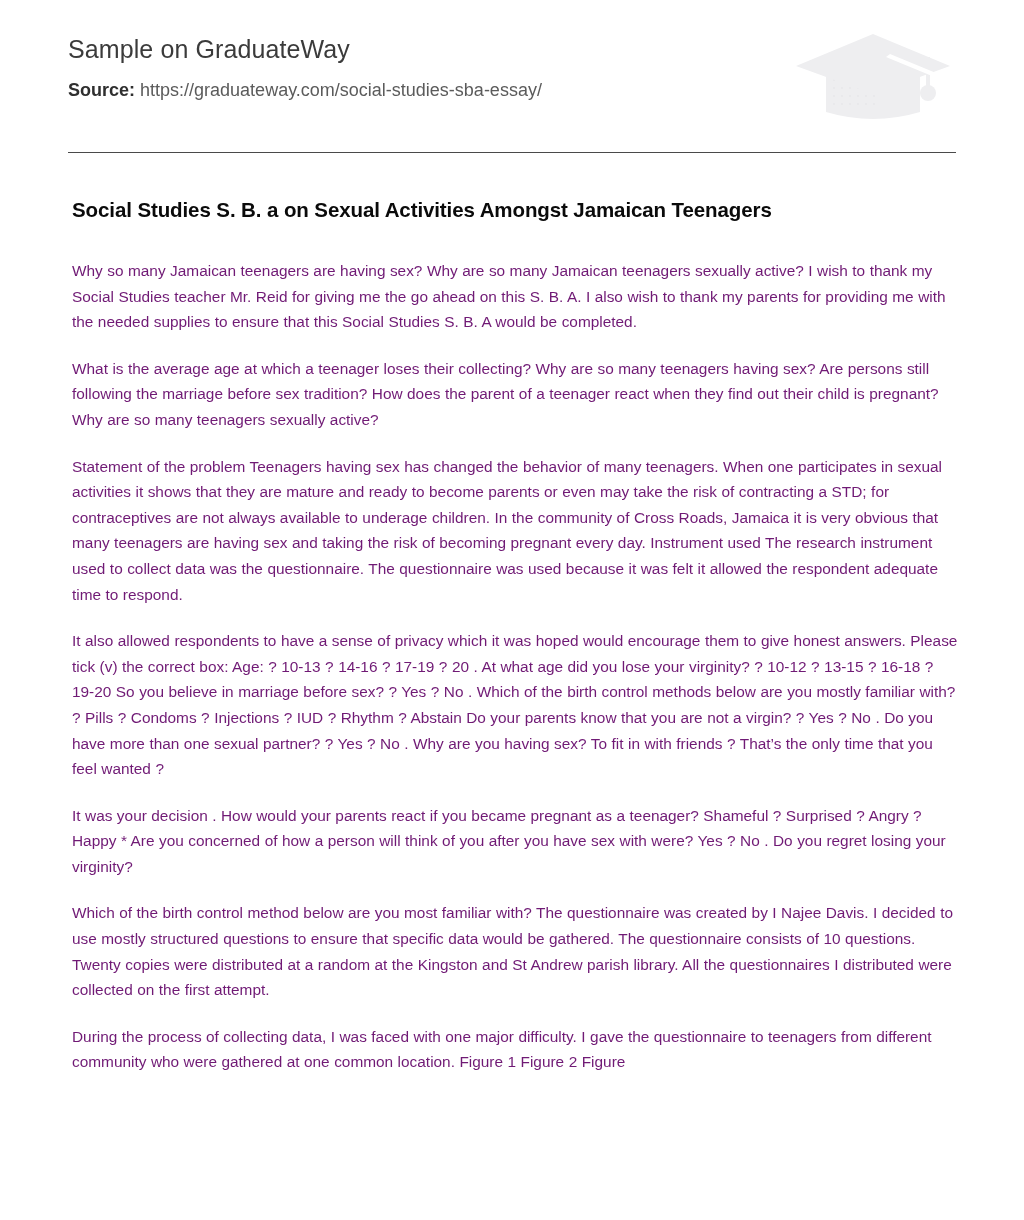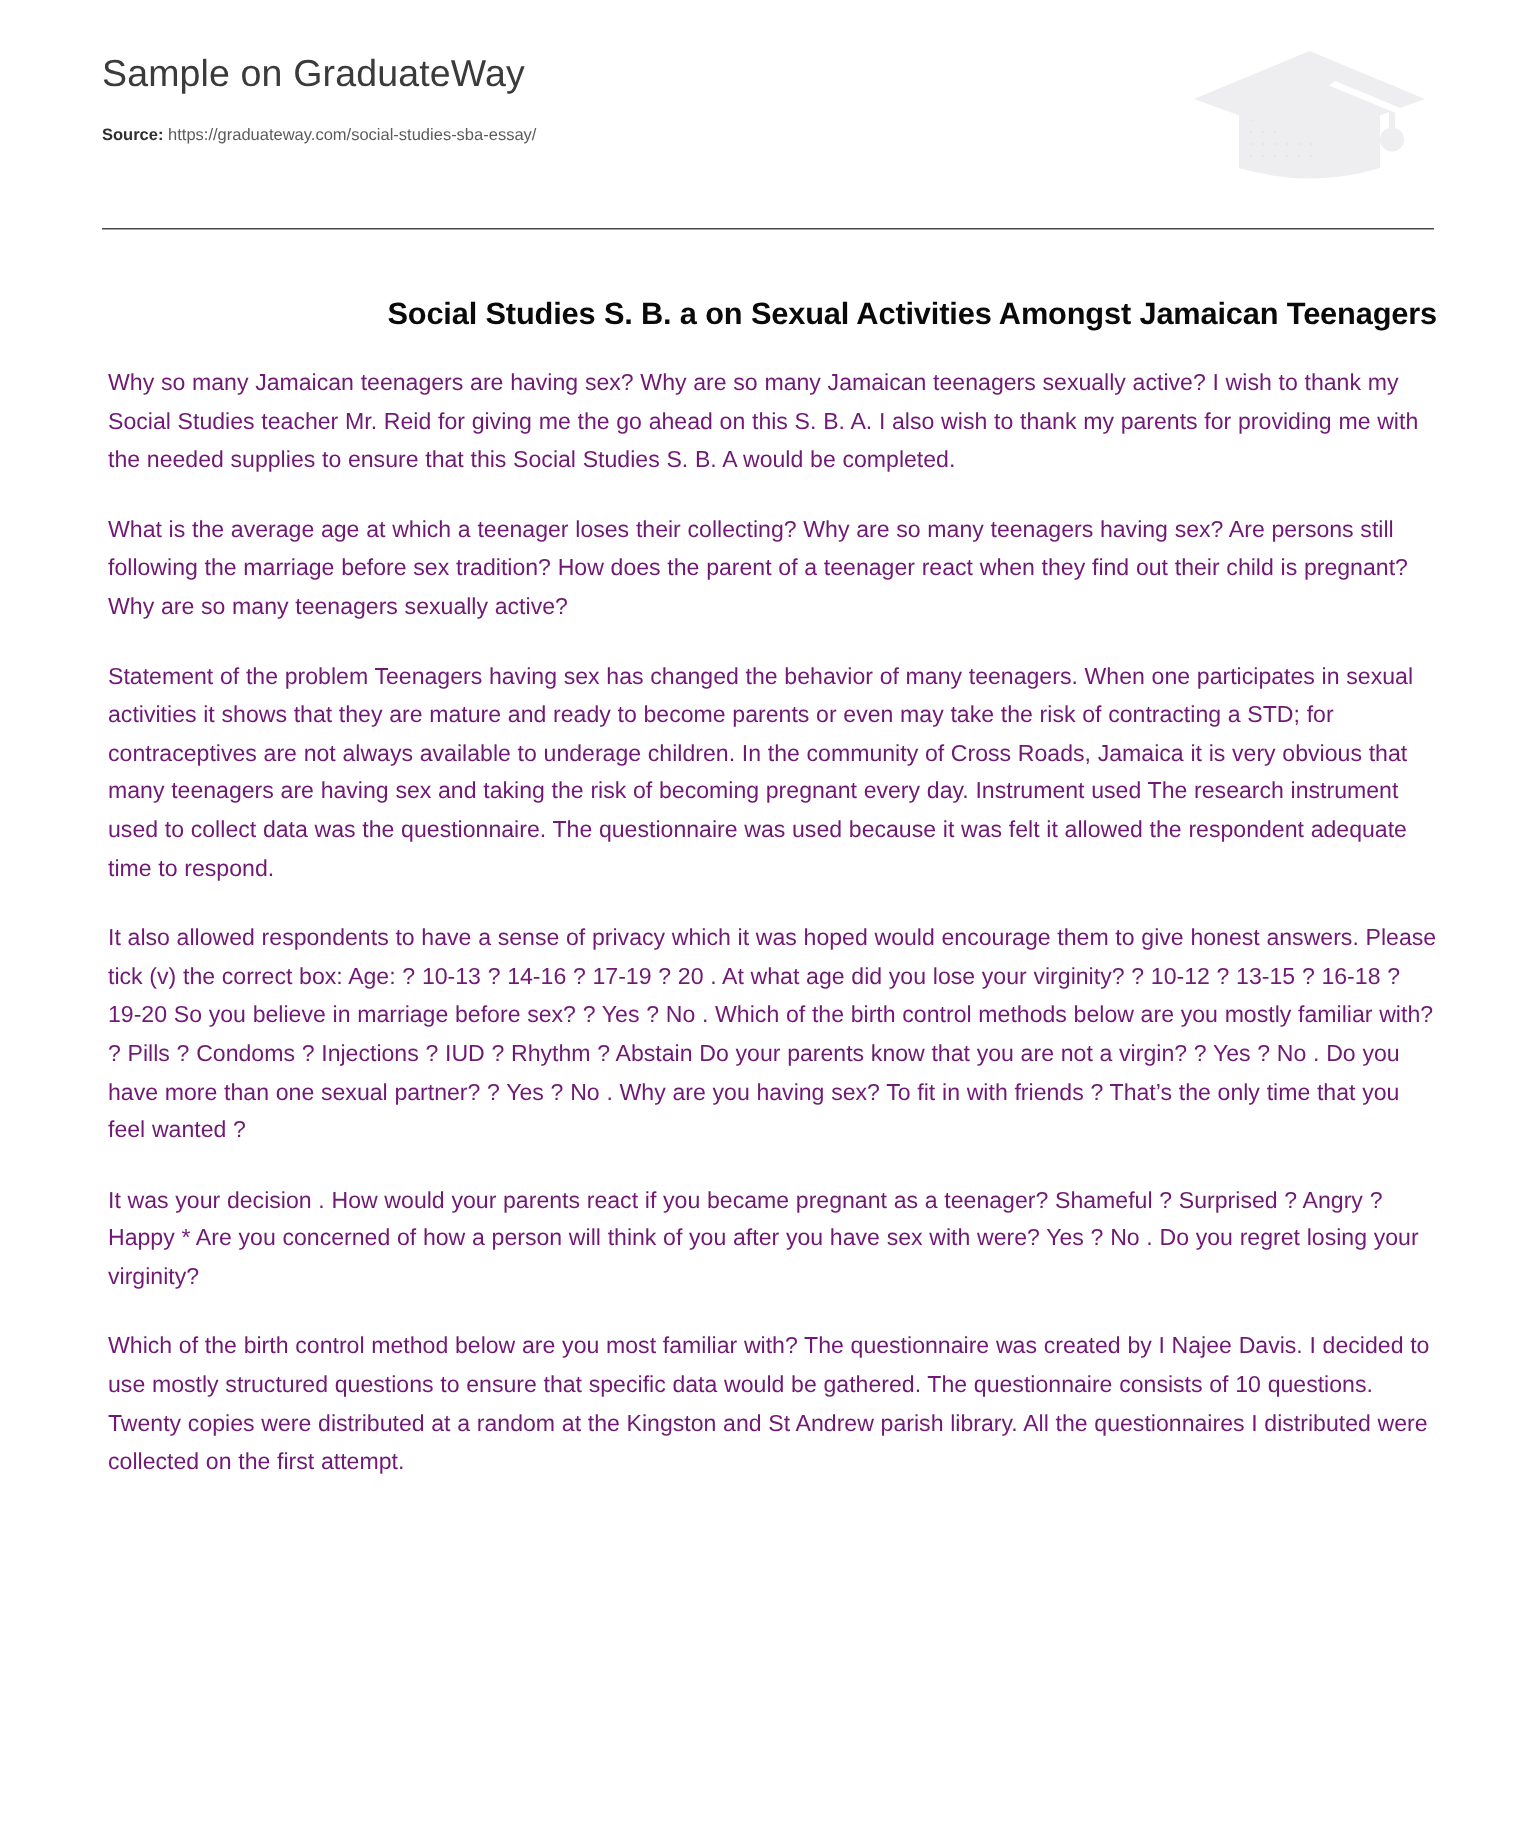--- a/index.html
+++ b/index.html
@@ -35,21 +35,21 @@
     font-size: 25px;
     font-weight: 400;
     color: #3b3b3b;
     letter-spacing: 0.1px;
     line-height: 30px;
     margin: 0;
     padding: 0;
   }
   .source-line {
     margin-top: 16px;
-    font-size: 11px;
+    font-size: 18px;
     line-height: 20px;
     white-space: nowrap;
   }
   .source-label {
     color: #2f2f2f;
     font-weight: 600;
   }
   .source-url {
     color: #5b5b5b;
     font-weight: 400;
@@ -79,23 +79,23 @@
   .article {
     position: absolute;
     left: 72px;
     top: 196px;
     width: 886px;
   }
   .doc-title {
     font-size: 20.5px;
     font-weight: 700;
     color: #0a0a0a;
-    text-align: right;
+    text-align: left;
     line-height: 28px;
-    margin: 0 0 19px 0;
+    margin: 0 0 34px 0;
     letter-spacing: -0.1px;
   }
   .para {
     font-size: 15.4px;
     line-height: 25.6px;
     color: #701a75;
     margin: 0 0 21px 0;
     text-align: left;
     word-spacing: 0.2px;
   }
@@ -159,15 +159,16 @@
 
   <div class="article">
     <h1 class="doc-title">Social Studies S. B. a on Sexual Activities Amongst Jamaican Teenagers</h1>
 
     <p class="para">Why so many Jamaican teenagers are having sex? Why are so many Jamaican teenagers sexually active?  I wish to thank my Social Studies teacher Mr. Reid for giving me the go ahead on this S. B. A. I also wish to thank my parents for providing me with the needed supplies to ensure that this Social Studies S. B. A would be completed.</p>
     <p class="para">What is the average age at which a teenager loses their collecting? Why are so many teenagers having sex? Are persons still following the marriage before sex tradition?  How does the parent of a teenager react when they find out their child is pregnant? Why are so many teenagers sexually active?</p>
     <p class="para">Statement of the problem Teenagers having sex has changed the behavior of many teenagers. When one participates in sexual activities it shows that they are mature and ready to become parents or even may take the risk of contracting a STD; for contraceptives are not always available to underage children. In the community of Cross Roads, Jamaica it is very obvious that many teenagers are having sex and taking the risk of becoming pregnant every day. Instrument used The research instrument used to collect data was the questionnaire. The questionnaire was used because it was felt it allowed the respondent adequate time to respond.</p>
     <p class="para">It also allowed respondents to have a sense of privacy which it was hoped would encourage them to give honest answers.  Please tick (v) the correct box:  Age: ? 10-13 ? 14-16 ? 17-19 ? 20 . At what age did you lose your virginity?  ? 10-12 ? 13-15 ? 16-18 ? 19-20  So you believe in marriage before sex?  ? Yes ? No . Which of the birth control methods below are you mostly familiar with?  ? Pills ? Condoms ? Injections ? IUD ? Rhythm ? Abstain  Do your parents know that you are not a virgin?  ? Yes ? No . Do you have more than one sexual partner? ? Yes ? No . Why are you having sex?  To fit in with friends  ? That’s the only time that you feel wanted ?</p>
     <p class="para">It was your decision . How would your parents react if you became pregnant as a teenager? Shameful ? Surprised ? Angry ? Happy * Are you concerned of how a person will think of you after you have sex with were? Yes ? No . Do you regret losing your virginity?</p>
     <p class="para">Which of the birth control method below are you most familiar with?  The questionnaire was created by I Najee Davis. I decided to use mostly structured questions to ensure that specific data would be gathered. The questionnaire consists of 10 questions. Twenty copies were distributed at a random at the Kingston and St Andrew parish library. All the questionnaires I distributed were collected on the first attempt.</p>
+    <p class="para">During the process of collecting data, I was faced with one major difficulty. I gave the questionnaire to teenagers from different community who were gathered at one common location. Figure 1 Figure 2 Figure</p>
   </div>
 
 </div>
 
 </body></html>

